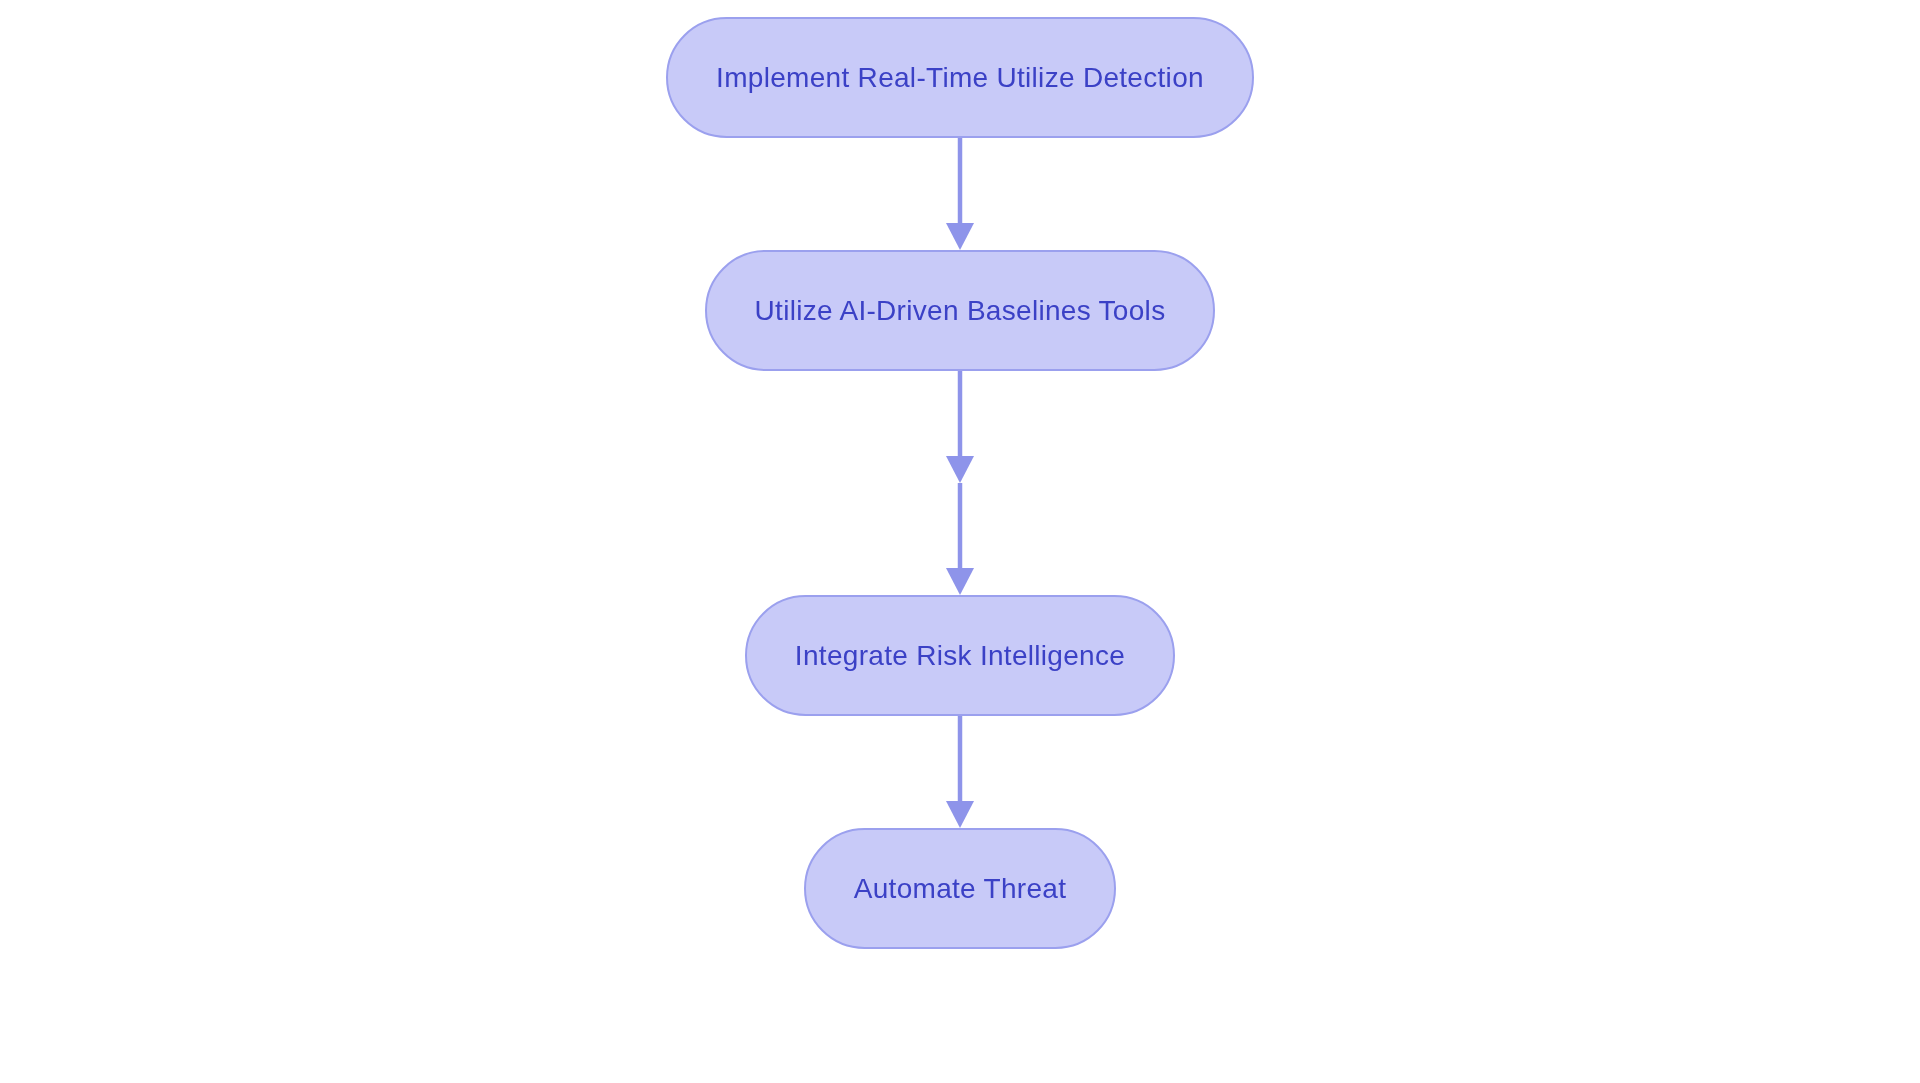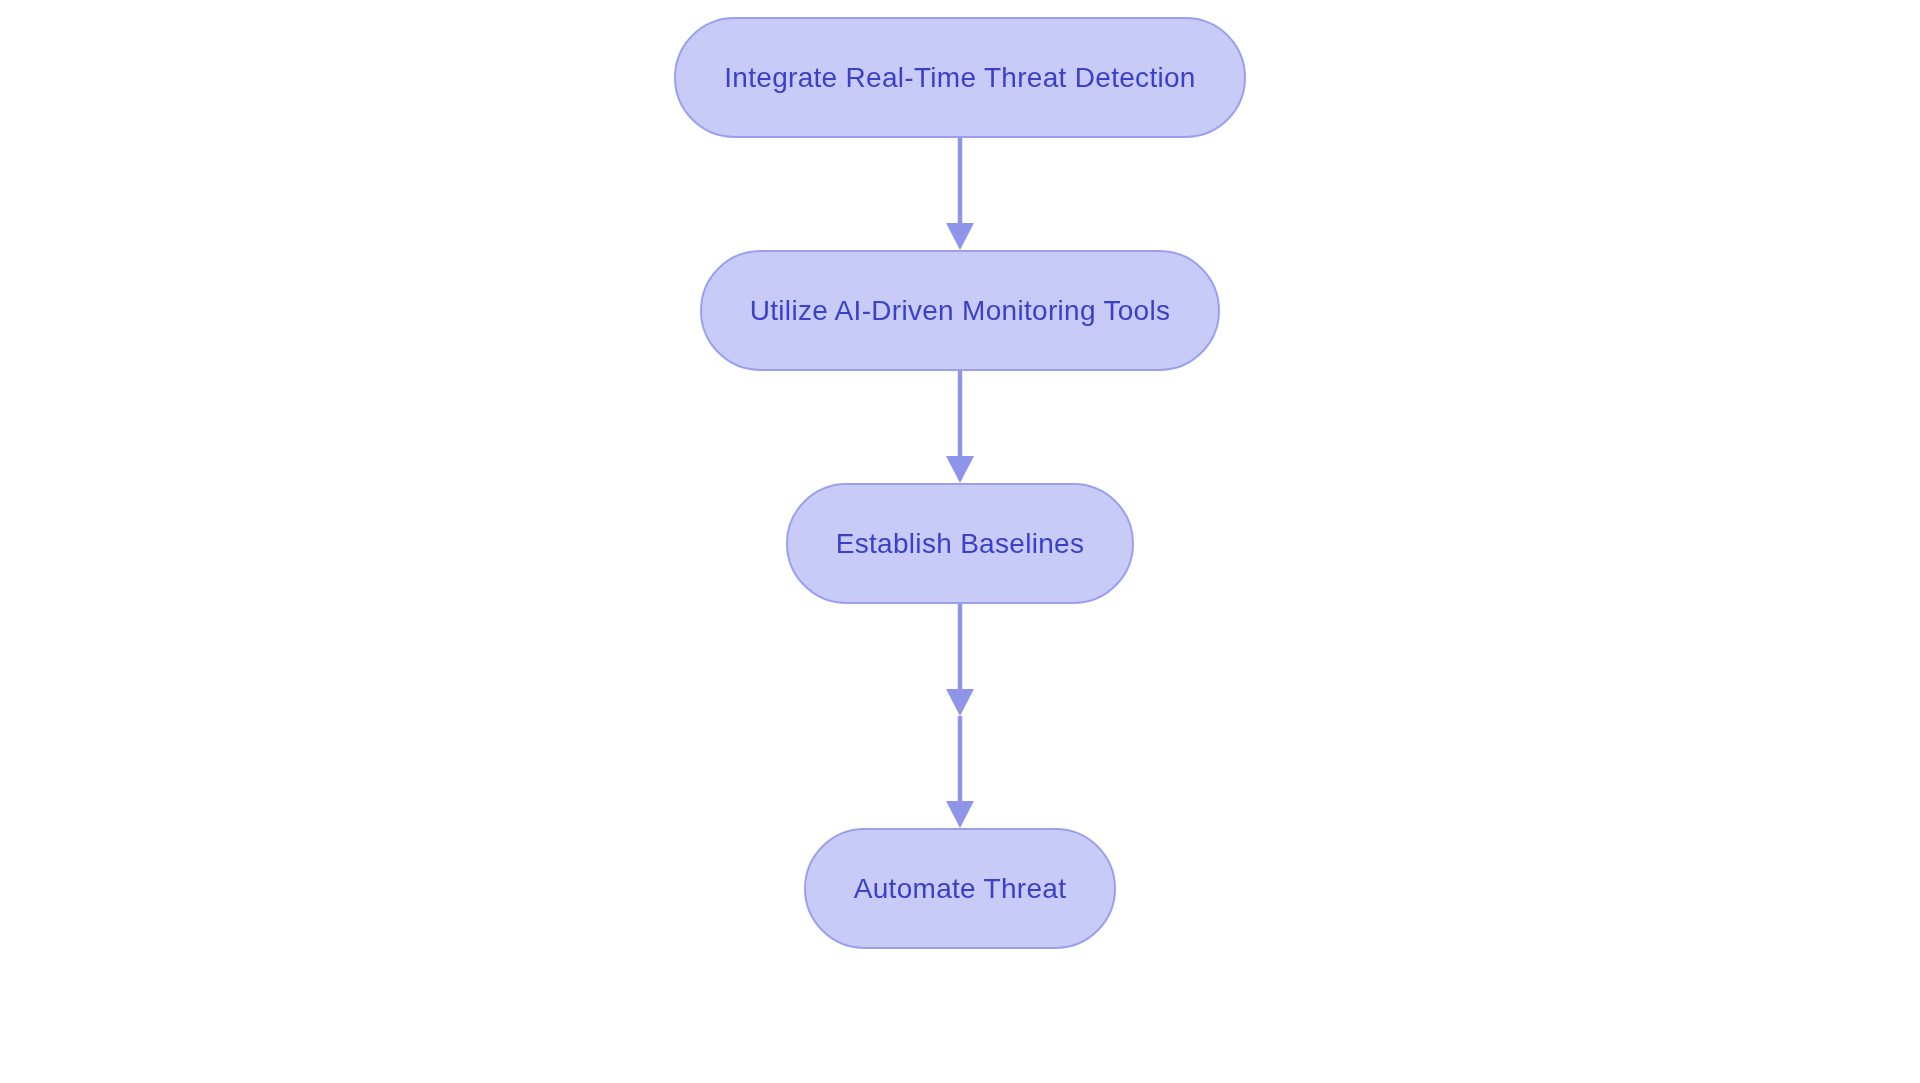--- a/index.html
+++ b/index.html
@@ -52,42 +52,42 @@
   }
   .flow-arrow polygon {
     fill: var(--arrow);
   }
 </style>
 </head>
 <body>
 
 <div class="canvas">
 
-  <div class="flow-node">Integrate Real-Time Threat Detection</div>
+  <div class="flow-node">Implement Real-Time Utilize Detection</div>
 
   <svg class="flow-arrow" viewBox="0 0 44 112" aria-hidden="true">
     <line x1="22" y1="0" x2="22" y2="87"></line>
     <polygon points="8,85 36,85 22,112"></polygon>
   </svg>
 
-  <div class="flow-node">Utilize AI-Driven Monitoring Tools</div>
-
-  <svg class="flow-arrow" viewBox="0 0 44 112" aria-hidden="true">
-    <line x1="22" y1="0" x2="22" y2="87"></line>
-    <polygon points="8,85 36,85 22,112"></polygon>
-  </svg>
-
-  <div class="flow-node">Establish Baselines</div>
+  <div class="flow-node">Utilize AI-Driven Baselines Tools</div>
 
   <svg class="flow-arrow" viewBox="0 0 44 112" aria-hidden="true">
     <line x1="22" y1="0" x2="22" y2="87"></line>
     <polygon points="8,85 36,85 22,112"></polygon>
   </svg>
 
 
   <svg class="flow-arrow" viewBox="0 0 44 112" aria-hidden="true">
     <line x1="22" y1="0" x2="22" y2="87"></line>
     <polygon points="8,85 36,85 22,112"></polygon>
   </svg>
 
+  <div class="flow-node">Integrate Risk Intelligence</div>
+
+  <svg class="flow-arrow" viewBox="0 0 44 112" aria-hidden="true">
+    <line x1="22" y1="0" x2="22" y2="87"></line>
+    <polygon points="8,85 36,85 22,112"></polygon>
+  </svg>
+
   <div class="flow-node">Automate Threat</div>
 
 </div>
 
 </body></html>

